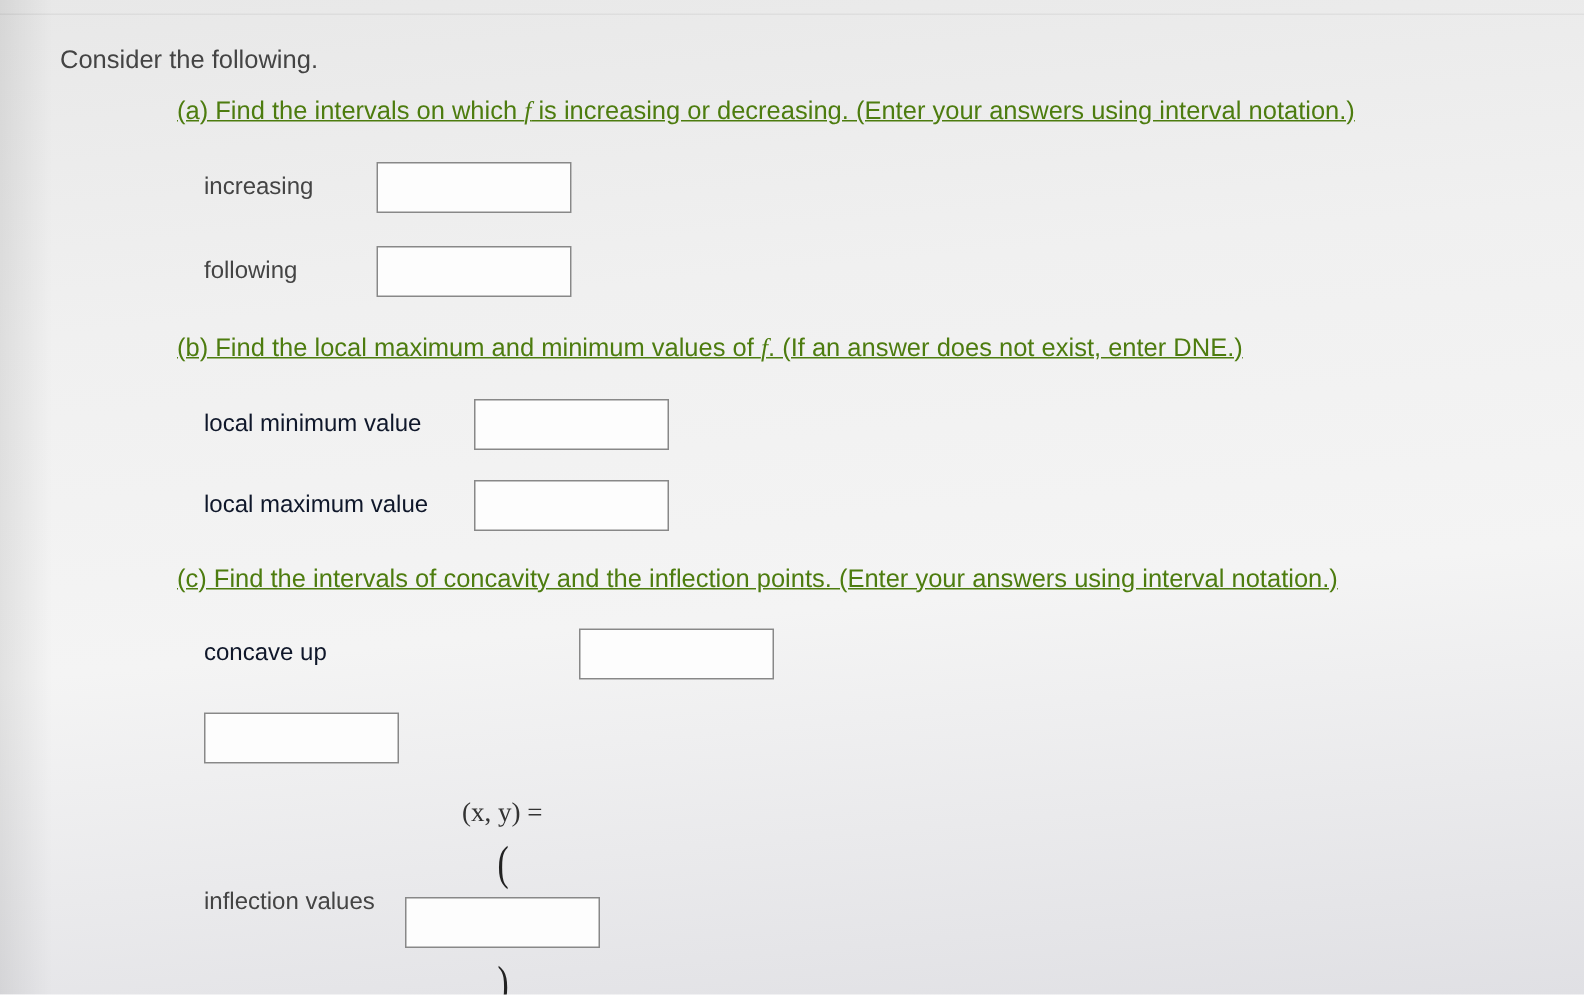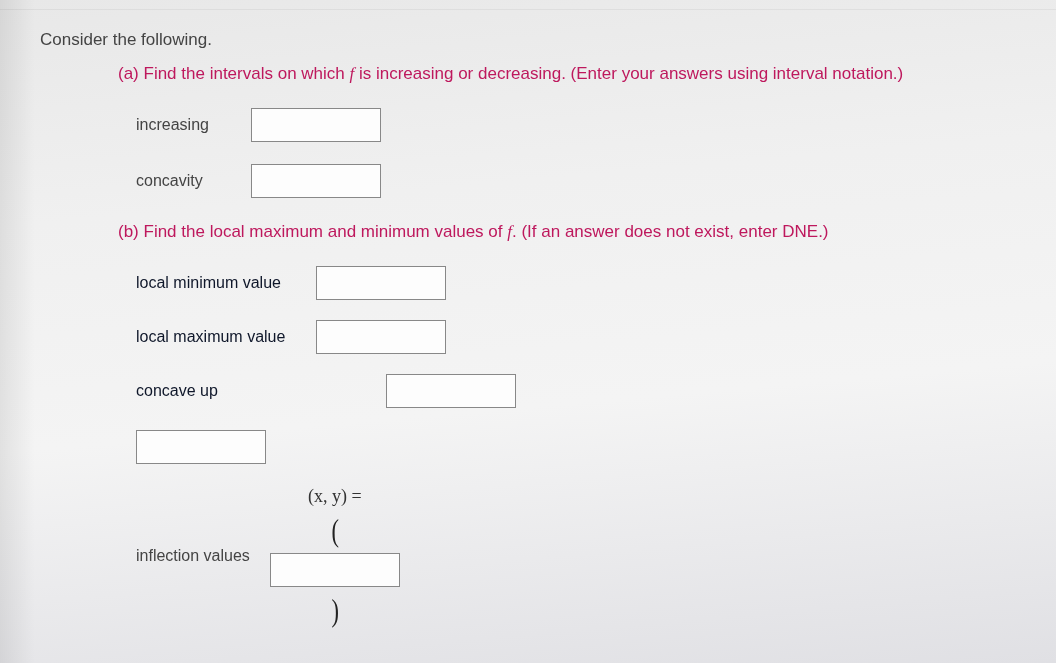--- a/index.html
+++ b/index.html
@@ -35,23 +35,24 @@
     .formula sup {
       font-size: 11px;
       vertical-align: super;
     }
     .section {
       margin-left: 78px;
       margin-bottom: 20px;
     }
     .prompt {
       font-size: 17px;
-      color: #be185d;
+      color: #4d7c0f;
       margin-bottom: 22px;
       line-height: 1.4;
+      text-decoration: underline;
     }
     .prompt .italic {
       font-style: italic;
       font-family: Georgia, 'Times New Roman', serif;
     }
     .answer-row {
       display: flex;
       align-items: center;
       margin-left: 18px;
       margin-bottom: 22px;
@@ -147,21 +148,21 @@
     <div class="prompt">
       <span>(a) Find the intervals on which </span><span class="italic">f</span><span> is increasing or decreasing. (Enter your answers using interval notation.)</span>
     </div>
 
     <div class="answer-row">
       <span class="answer-label-narrow">increasing</span>
       <input class="answer-input" type="text" value="" style="">
     </div>
 
     <div class="answer-row">
-      <span class="answer-label-narrow">concavity</span>
+      <span class="answer-label-narrow">following</span>
       <input class="answer-input" type="text" value="" style="">
     </div>
   </div>
 
   <div class="section section-b">
     <div class="prompt">
       <span>(b) Find the local maximum and minimum values of </span><span class="italic">f</span><span>. (If an answer does not exist, enter DNE.)</span>
     </div>
 
     <div class="answer-row">
@@ -169,20 +170,21 @@
       <input class="answer-input" type="text" value="" style="">
     </div>
 
     <div class="answer-row">
       <span class="answer-label">local maximum value</span>
       <input class="answer-input" type="text" value="" style="">
     </div>
   </div>
 
   <div class="section section-c">
+    <div class="prompt">(c) Find the intervals of concavity and the inflection points. (Enter your answers using interval notation.)</div>
 
     <div class="answer-row">
       <span class="answer-label">concave up</span>
       <input class="answer-input" type="text" value="" style="">
     </div>
 
     <div class="answer-row">
       <input class="answer-input" type="text" value="" style="">
     </div>
 

